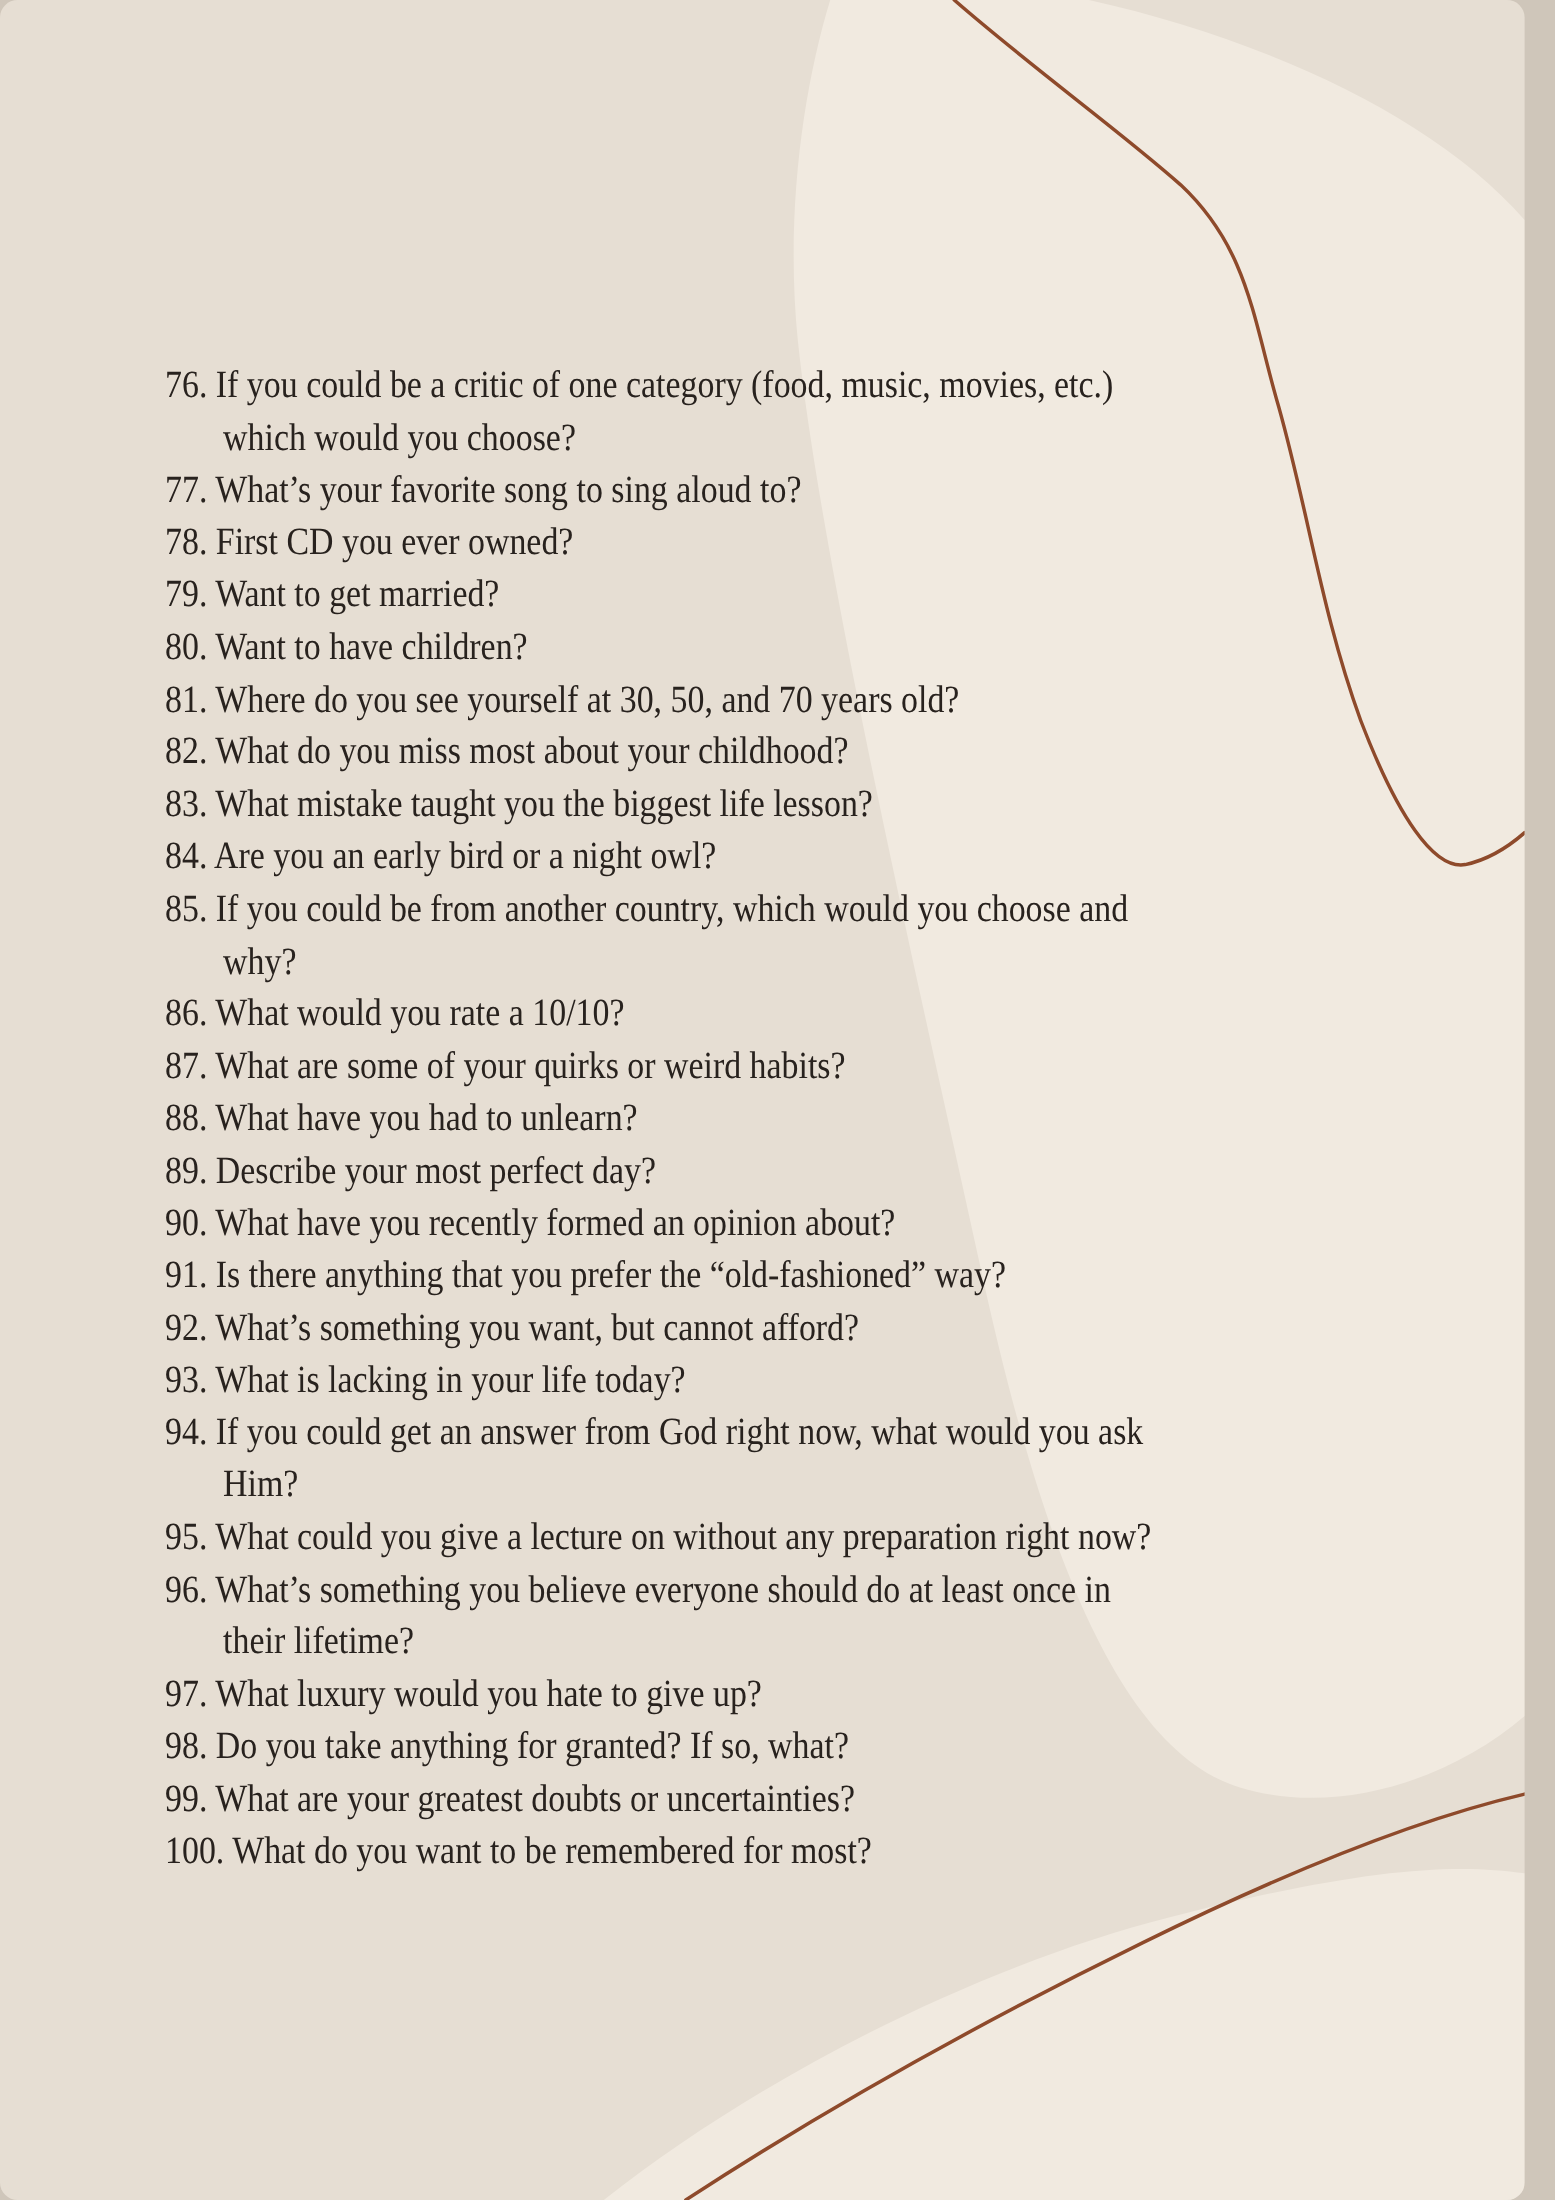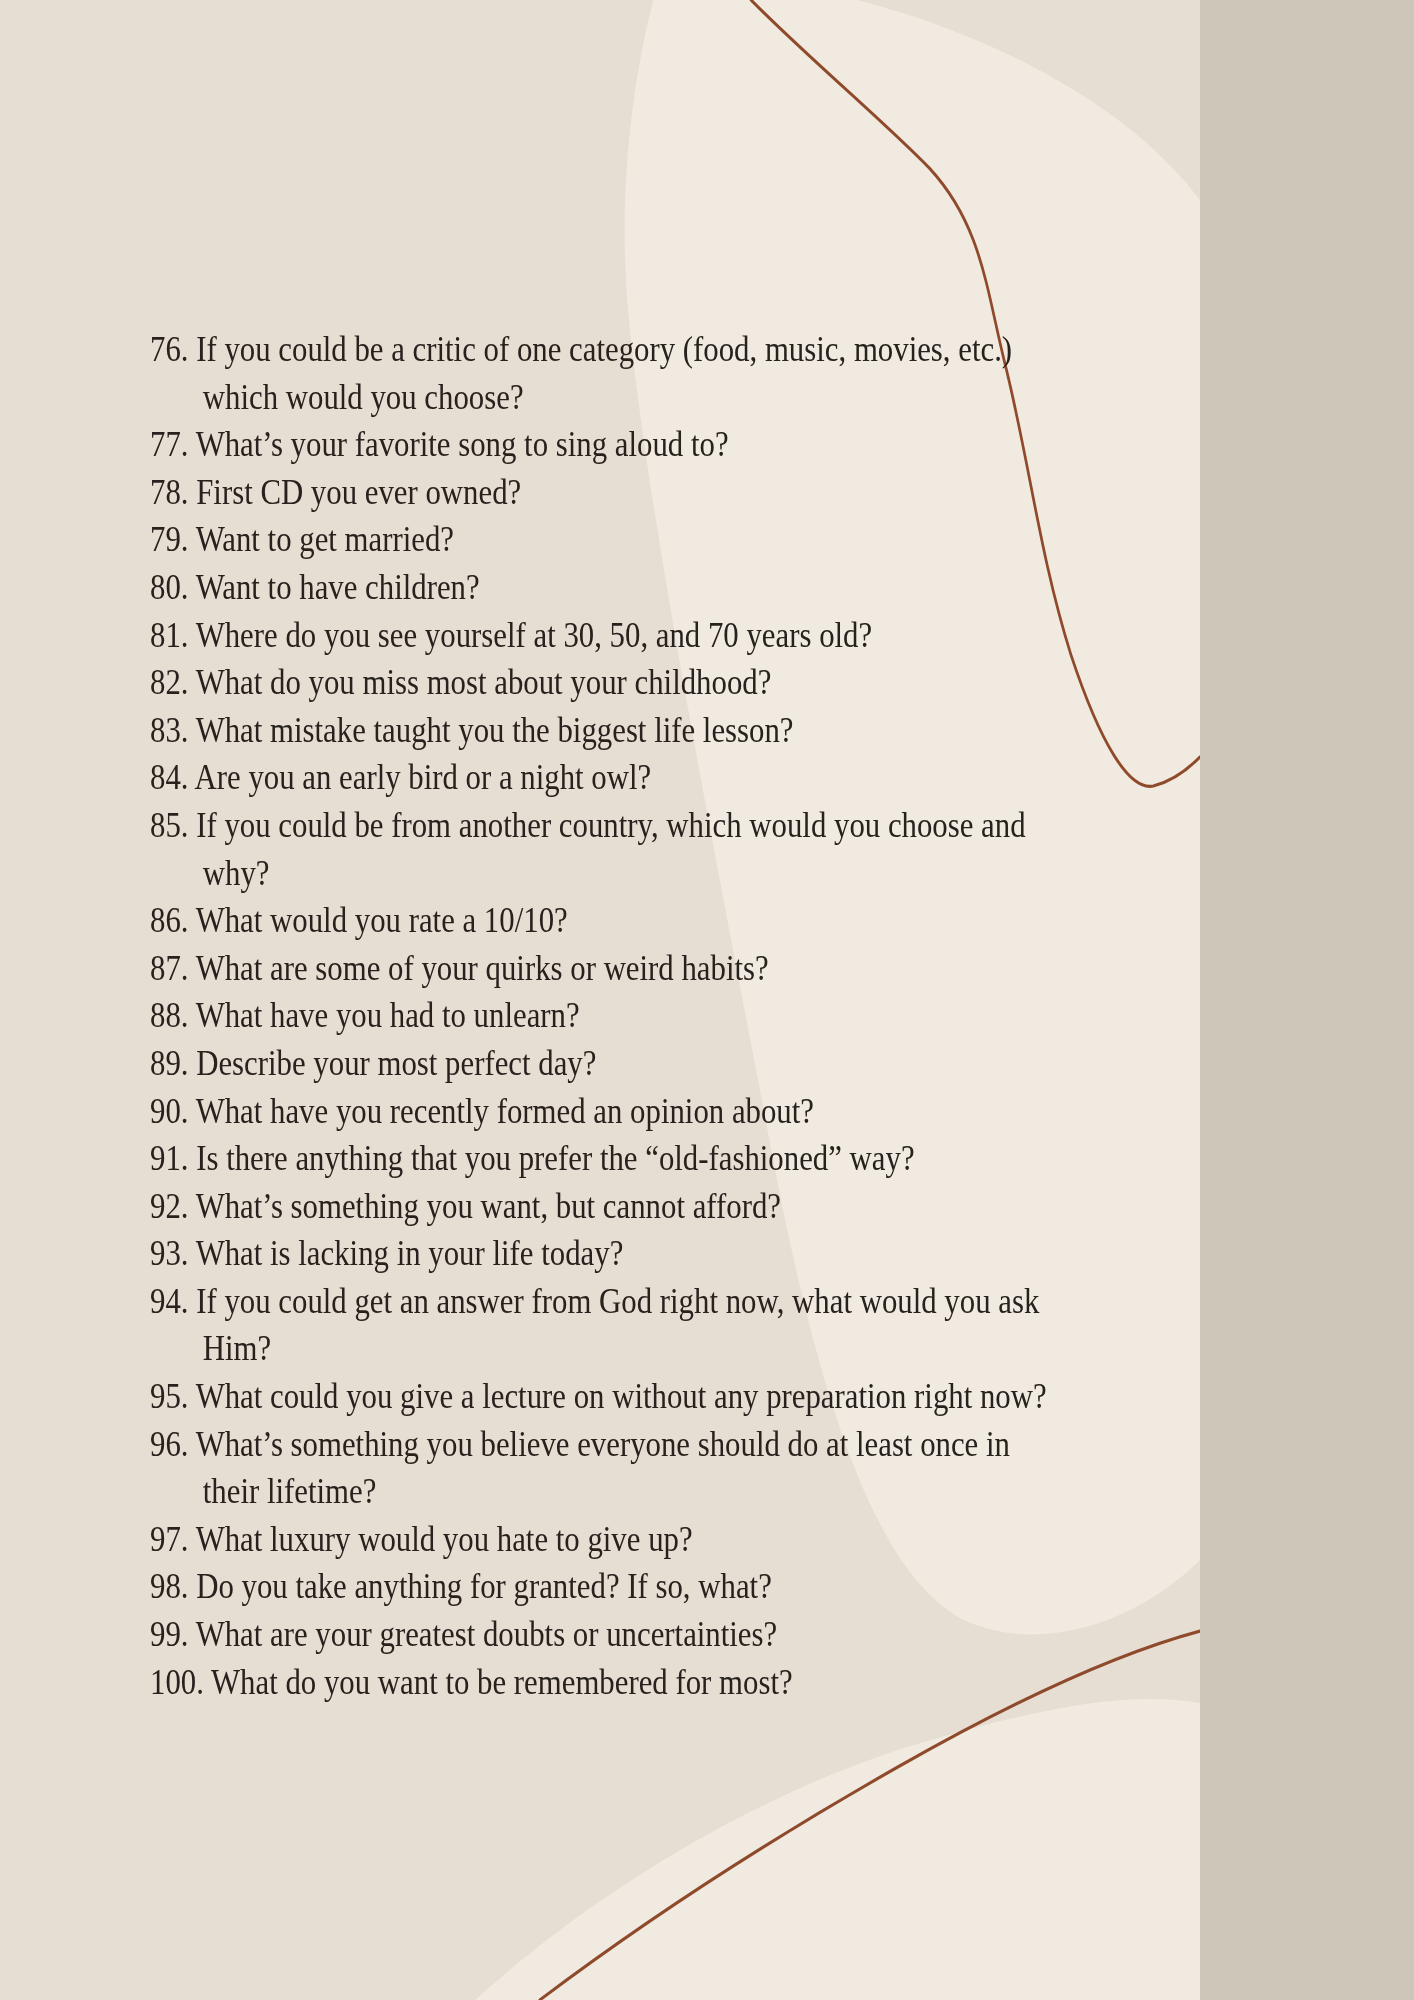--- a/index.html
+++ b/index.html
@@ -1,23 +1,24 @@
 <!DOCTYPE html>
 <html style="--bg: #e6ded3; --blob: #f1eae0; --curve: #8e4a2b; --text: #28221e;"><head>
 <meta charset="utf-8">
 <style>
   html, body { margin: 0; padding: 0; }
   body { background: #cfc6ba; }
 
   .canvas {
     position: relative;
-    width: 1200px;
+    width: 1386px;
     height: 2000px;
     overflow: hidden;
     background: var(--bg, #e6ded3);
+    border-radius: 16px;
   }
 
   .bg-svg {
     position: absolute;
     inset: 0;
     width: 100%;
     height: 100%;
     display: block;
   }
 

